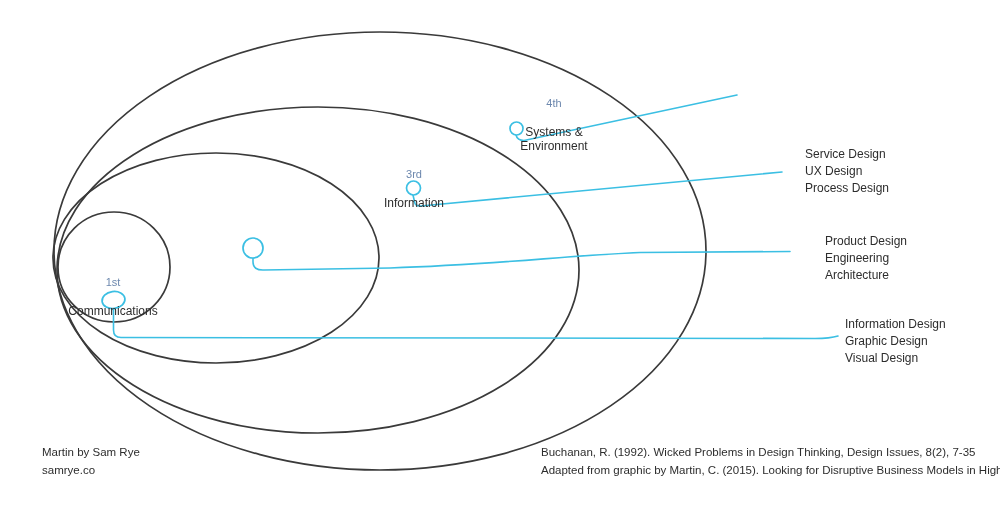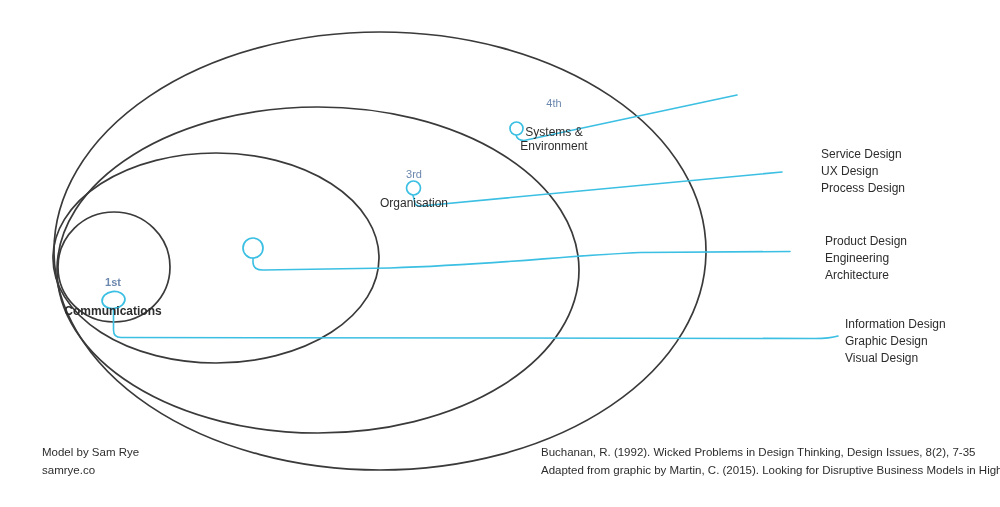--- a/index.html
+++ b/index.html
@@ -43,27 +43,27 @@
   .credit, .citation {
     position: absolute;
     font-size: 11.5px;
     line-height: 17.5px;
     color: #2d2d2d;
     white-space: nowrap;
   }
   #credit-block    { left: 42px;  top: 444px; }
   #citation-block  { left: 541px; top: 444px; }
 
-  #label-1st { left: 113px; top: 261px; font-weight: bold; }
+  #label-1st { left: 113px; top: 261px; }
   #label-2nd { left: 250px; top: 215px; }
   #label-3rd { left: 414px; top: 153px; }
   #label-4th { left: 517px; top: 82px; margin-left: 37px;  }
 
   #callout-4th { left: 770px; top: 66px;  }
-  #callout-3rd { left: 805px; top: 146px; margin-left: 16px; }
+  #callout-3rd { left: 805px; top: 146px; }
   #callout-2nd { left: 825px; top: 233px; }
   #callout-1st { left: 845px; top: 316px; }
 </style>
 </head>
 <body>
 
 <div id="stage">
 
   <svg id="diagram-svg" width="1000" height="507" viewBox="0 0 1000 507">
 
@@ -88,21 +88,21 @@
       <ellipse cx="113.5" cy="300" rx="11.5" ry="8.5" transform="rotate(-8 113.5 300)"></ellipse>
     </g>
   </svg>
 
   <div class="order-label" id="label-1st">
     <div class="ordinal">1st</div>
     <div class="order-name">Communications</div>
   </div>
   <div class="order-label" id="label-3rd">
     <div class="ordinal">3rd</div>
-    <div class="order-name">Organisation</div>
+    <div class="order-name">Information</div>
   </div>
   <div class="order-label" id="label-4th">
     <div class="ordinal">4th</div>
     <div class="order-name">Systems &amp;
 Environment</div>
   </div>
 
   <div class="callout" id="callout-3rd">
     <div>Service Design</div>
     <div>UX Design</div>
@@ -113,21 +113,21 @@
     <div>Engineering</div>
     <div>Architecture</div>
   </div>
   <div class="callout" id="callout-1st">
     <div>Information Design</div>
     <div>Graphic Design</div>
     <div>Visual Design</div>
   </div>
 
   <div class="credit" id="credit-block">
-    <div>Model by Sam Rye</div>
+    <div>Martin by Sam Rye</div>
     <div>samrye.co</div>
   </div>
 
   <div class="citation" id="citation-block">
     <div>Buchanan, R. (1992). Wicked Problems in Design Thinking, Design Issues, 8(2), 7-35</div>
     <div>Adapted from graphic by Martin, C. (2015). Looking for Disruptive Business Models in Higher Education</div>
   </div>
 
 </div>
 

